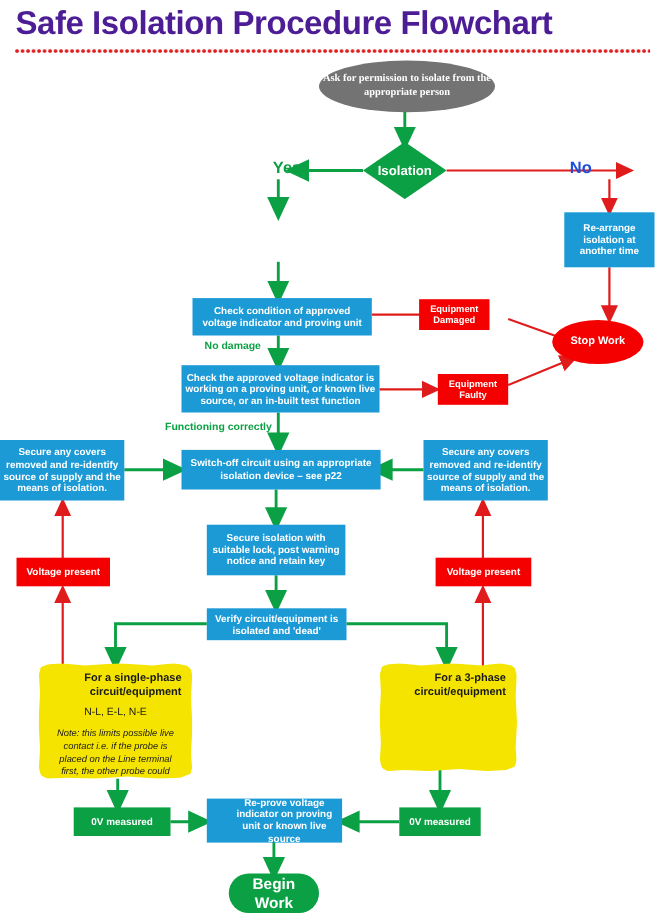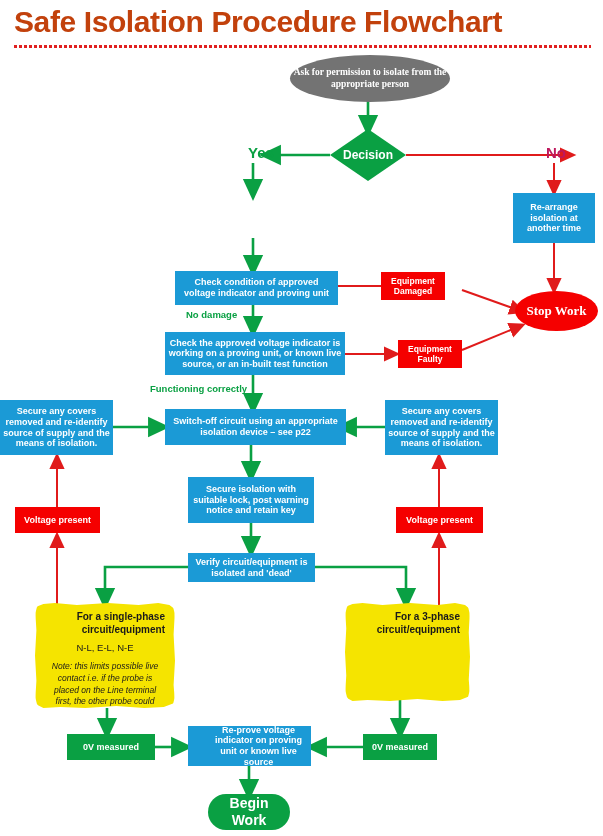--- a/index.html
+++ b/index.html
@@ -16,21 +16,21 @@
     background:#ffffff;
   }
   
   #title{
     position:absolute;
     left:14px; top:2px;
     width:520px; height:40px;
     font-size:30px;
     font-weight:bold;
     letter-spacing:-0.4px;
-    color:#c2410c;
+    color:#4c1d95;
     white-space:nowrap;
     line-height:40px;
   }
   #dotrule{
     position:absolute;
     left:13px; top:44px;
     width:578px; height:4px;
     background-image:radial-gradient(circle, #e02020 1.5px, rgba(0,0,0,0) 1.9px);
     background-size:5px 5px;
     background-repeat:repeat-x;
@@ -179,31 +179,31 @@
 
       <path d="M57,660 L57,540" marker-end="url(#ar)"></path>
 
       <path d="M439,508 L439,461" marker-end="url(#ar)"></path>
 
       <path d="M439,660 L439,540" marker-end="url(#ar)"></path>
     </g>
   </svg>
 
   <div class="edge-label" style="left:248px;top:144px;font-size:15px;color:#0aa043;">Yes</div>
-  <div class="edge-label" style="left:546px;top:144px;font-size:15px;color:#be185d;">No</div>
+  <div class="edge-label" style="left:518px;top:144px;font-size:15px;color:#1d4ed8;">No</div>
   <div class="edge-label" style="left:186px;top:309px;font-size:9.5px;color:#0aa043;">No damage</div>
   <div class="edge-label" style="left:150px;top:383px;font-size:9.5px;color:#0aa043;">Functioning correctly</div>
 
   <div class="node orange ellipse" style="left:290px;top:55px;width:160px;height:47px;font-size:9.5px;">
     <span class="lbl">Ask for permission to isolate from the appropriate person</span>
   </div>
 
   <div class="diamond-wrap" style="left:330px;top:129px;width:76px;height:52px;">
     <div class="diamond-shape"></div>
-    <div class="diamond-txt">Decision</div>
+    <div class="diamond-txt">Isolation</div>
   </div>
 
 
   <div class="node blue" style="left:513px;top:193px;width:82px;height:50px;font-size:9px;">
     <span class="lbl">Re-arrange isolation at another time</span>
   </div>
 
   <div class="node blue" style="left:175px;top:271px;width:163px;height:34px;font-size:9px;">
     <span class="lbl">Check condition of approved voltage indicator and proving unit</span>
   </div>
@@ -213,21 +213,21 @@
   </div>
 
   <div class="node red" style="left:381px;top:272px;width:64px;height:28px;font-size:8.5px;">
     <span class="lbl">Equipment Damaged</span>
   </div>
 
   <div class="node red" style="left:398px;top:340px;width:64px;height:28px;font-size:8.5px;">
     <span class="lbl">Equipment Faulty</span>
   </div>
 
-  <div class="node red ellipse" style="left:515px;top:291px;width:83px;height:40px;font-size:13px;font-family:Liberation Serif, serif;">
+  <div class="node red ellipse" style="left:502px;top:291px;width:83px;height:40px;font-size:10px;">
     <span class="lbl">Stop Work</span>
   </div>
 
   <div class="node blue" style="left:0px;top:400px;width:113px;height:55px;font-size:9px;">
     <span class="lbl">Secure any covers removed and re-identify source of supply and the means of isolation.</span>
   </div>
 
   <div class="node blue" style="left:385px;top:400px;width:113px;height:55px;font-size:9px;">
     <span class="lbl">Secure any covers removed and re-identify source of supply and the means of isolation.</span>
   </div>

